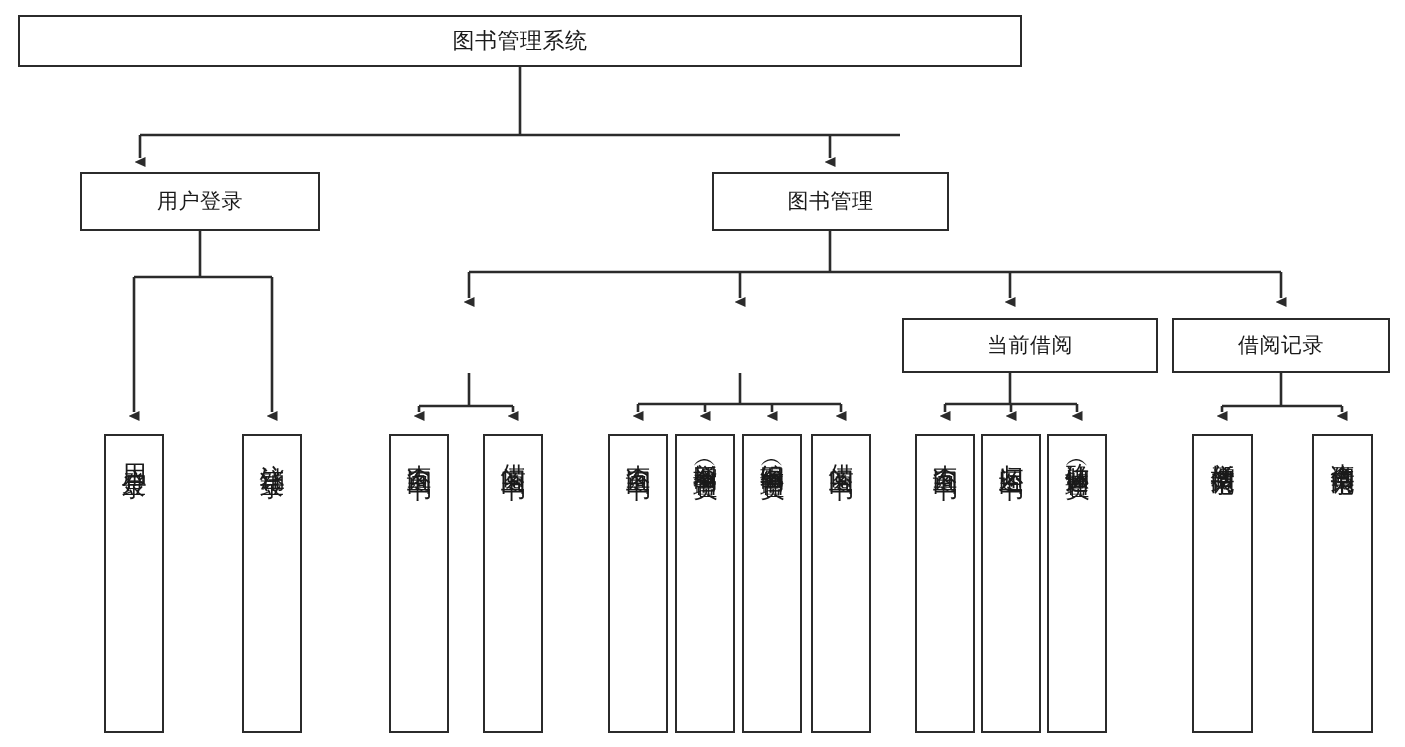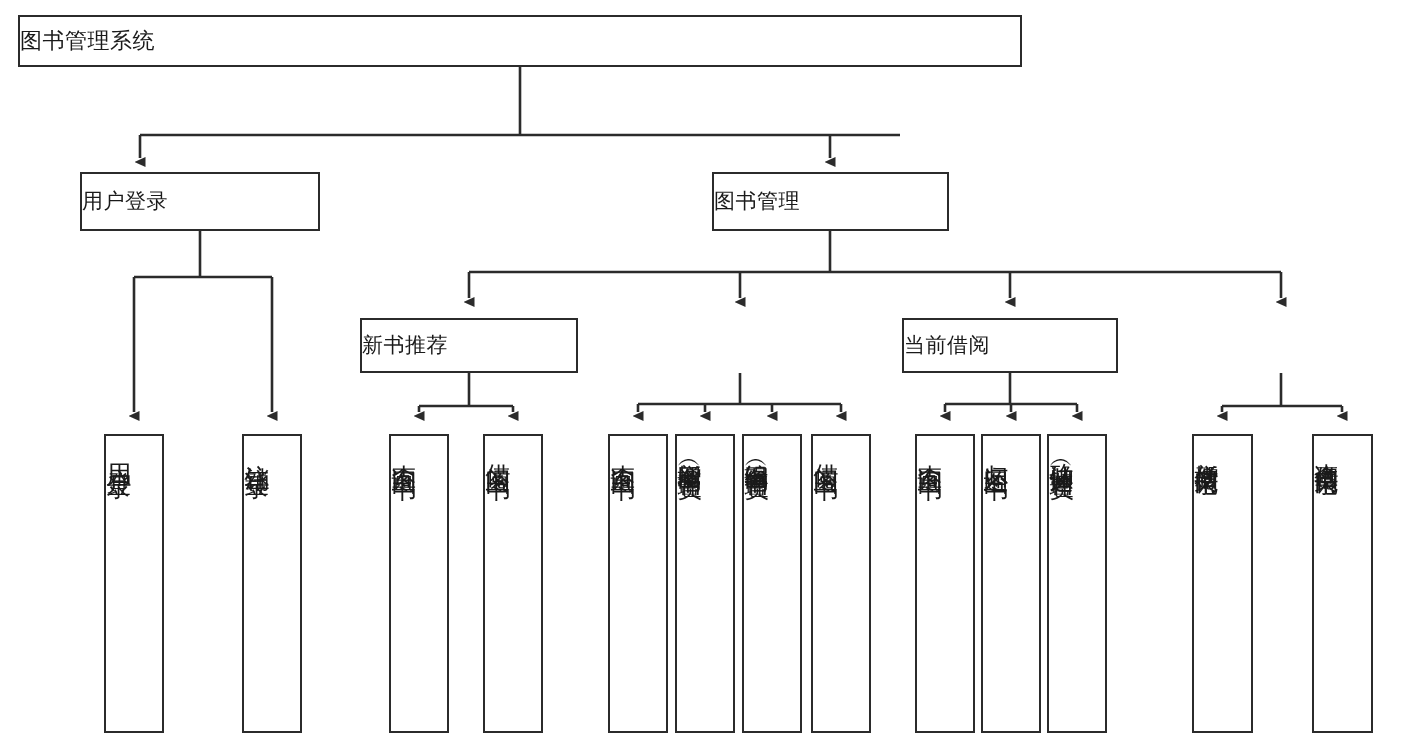--- a/index.html
+++ b/index.html
@@ -21,20 +21,21 @@
     width:1405px; height:747px;
     pointer-events:none;
   }
   .node{
     position:absolute;
     box-sizing:border-box;
     background:#ffffff;
     border:2.5px solid #2b2b2b;
     display:flex;
     align-items:center;
+    justify-content:center;
     color:#1a1a1a;
     z-index:2;
   }
   .node .lbl{
     display:block;
     text-align:center;
     line-height:1.18;
     letter-spacing:0.5px;
     color:#1a1a1a;
   }
@@ -131,29 +132,29 @@
   </div>
 
   <div class="node h" style="left:80px; top:172px; width:240px; height:59px;">
     <span class="lbl">用户登录</span>
   </div>
 
   <div class="node h" style="left:712px; top:172px; width:237px; height:59px;">
     <span class="lbl">图书管理</span>
   </div>
 
-  <div class="node h" style="left:360px; top:318px; width:218px; height:55px;">
-    <span class="lbl">新书推荐</span>
-  </div>
 
 
-  <div class="node h" style="left:902px; top:318px; width:216px; height:55px;">
+  <div class="node h" style="left:902px; top:318px; width:256px; height:55px;">
     <span class="lbl">当前借阅</span>
   </div>
 
+  <div class="node h" style="left:1172px; top:318px; width:218px; height:55px;">
+    <span class="lbl">借阅记录</span>
+  </div>
 
   <div class="node v" style="left:104px; top:434px; width:60px; height:299px;">
     <span class="lbl">用户登录</span>
   </div>
   <div class="node v" style="left:242px; top:434px; width:60px; height:299px;">
     <span class="lbl">注销登录</span>
   </div>
 
   <div class="node v" style="left:389px; top:434px; width:60px; height:299px;">
     <span class="lbl">查询图书</span>

